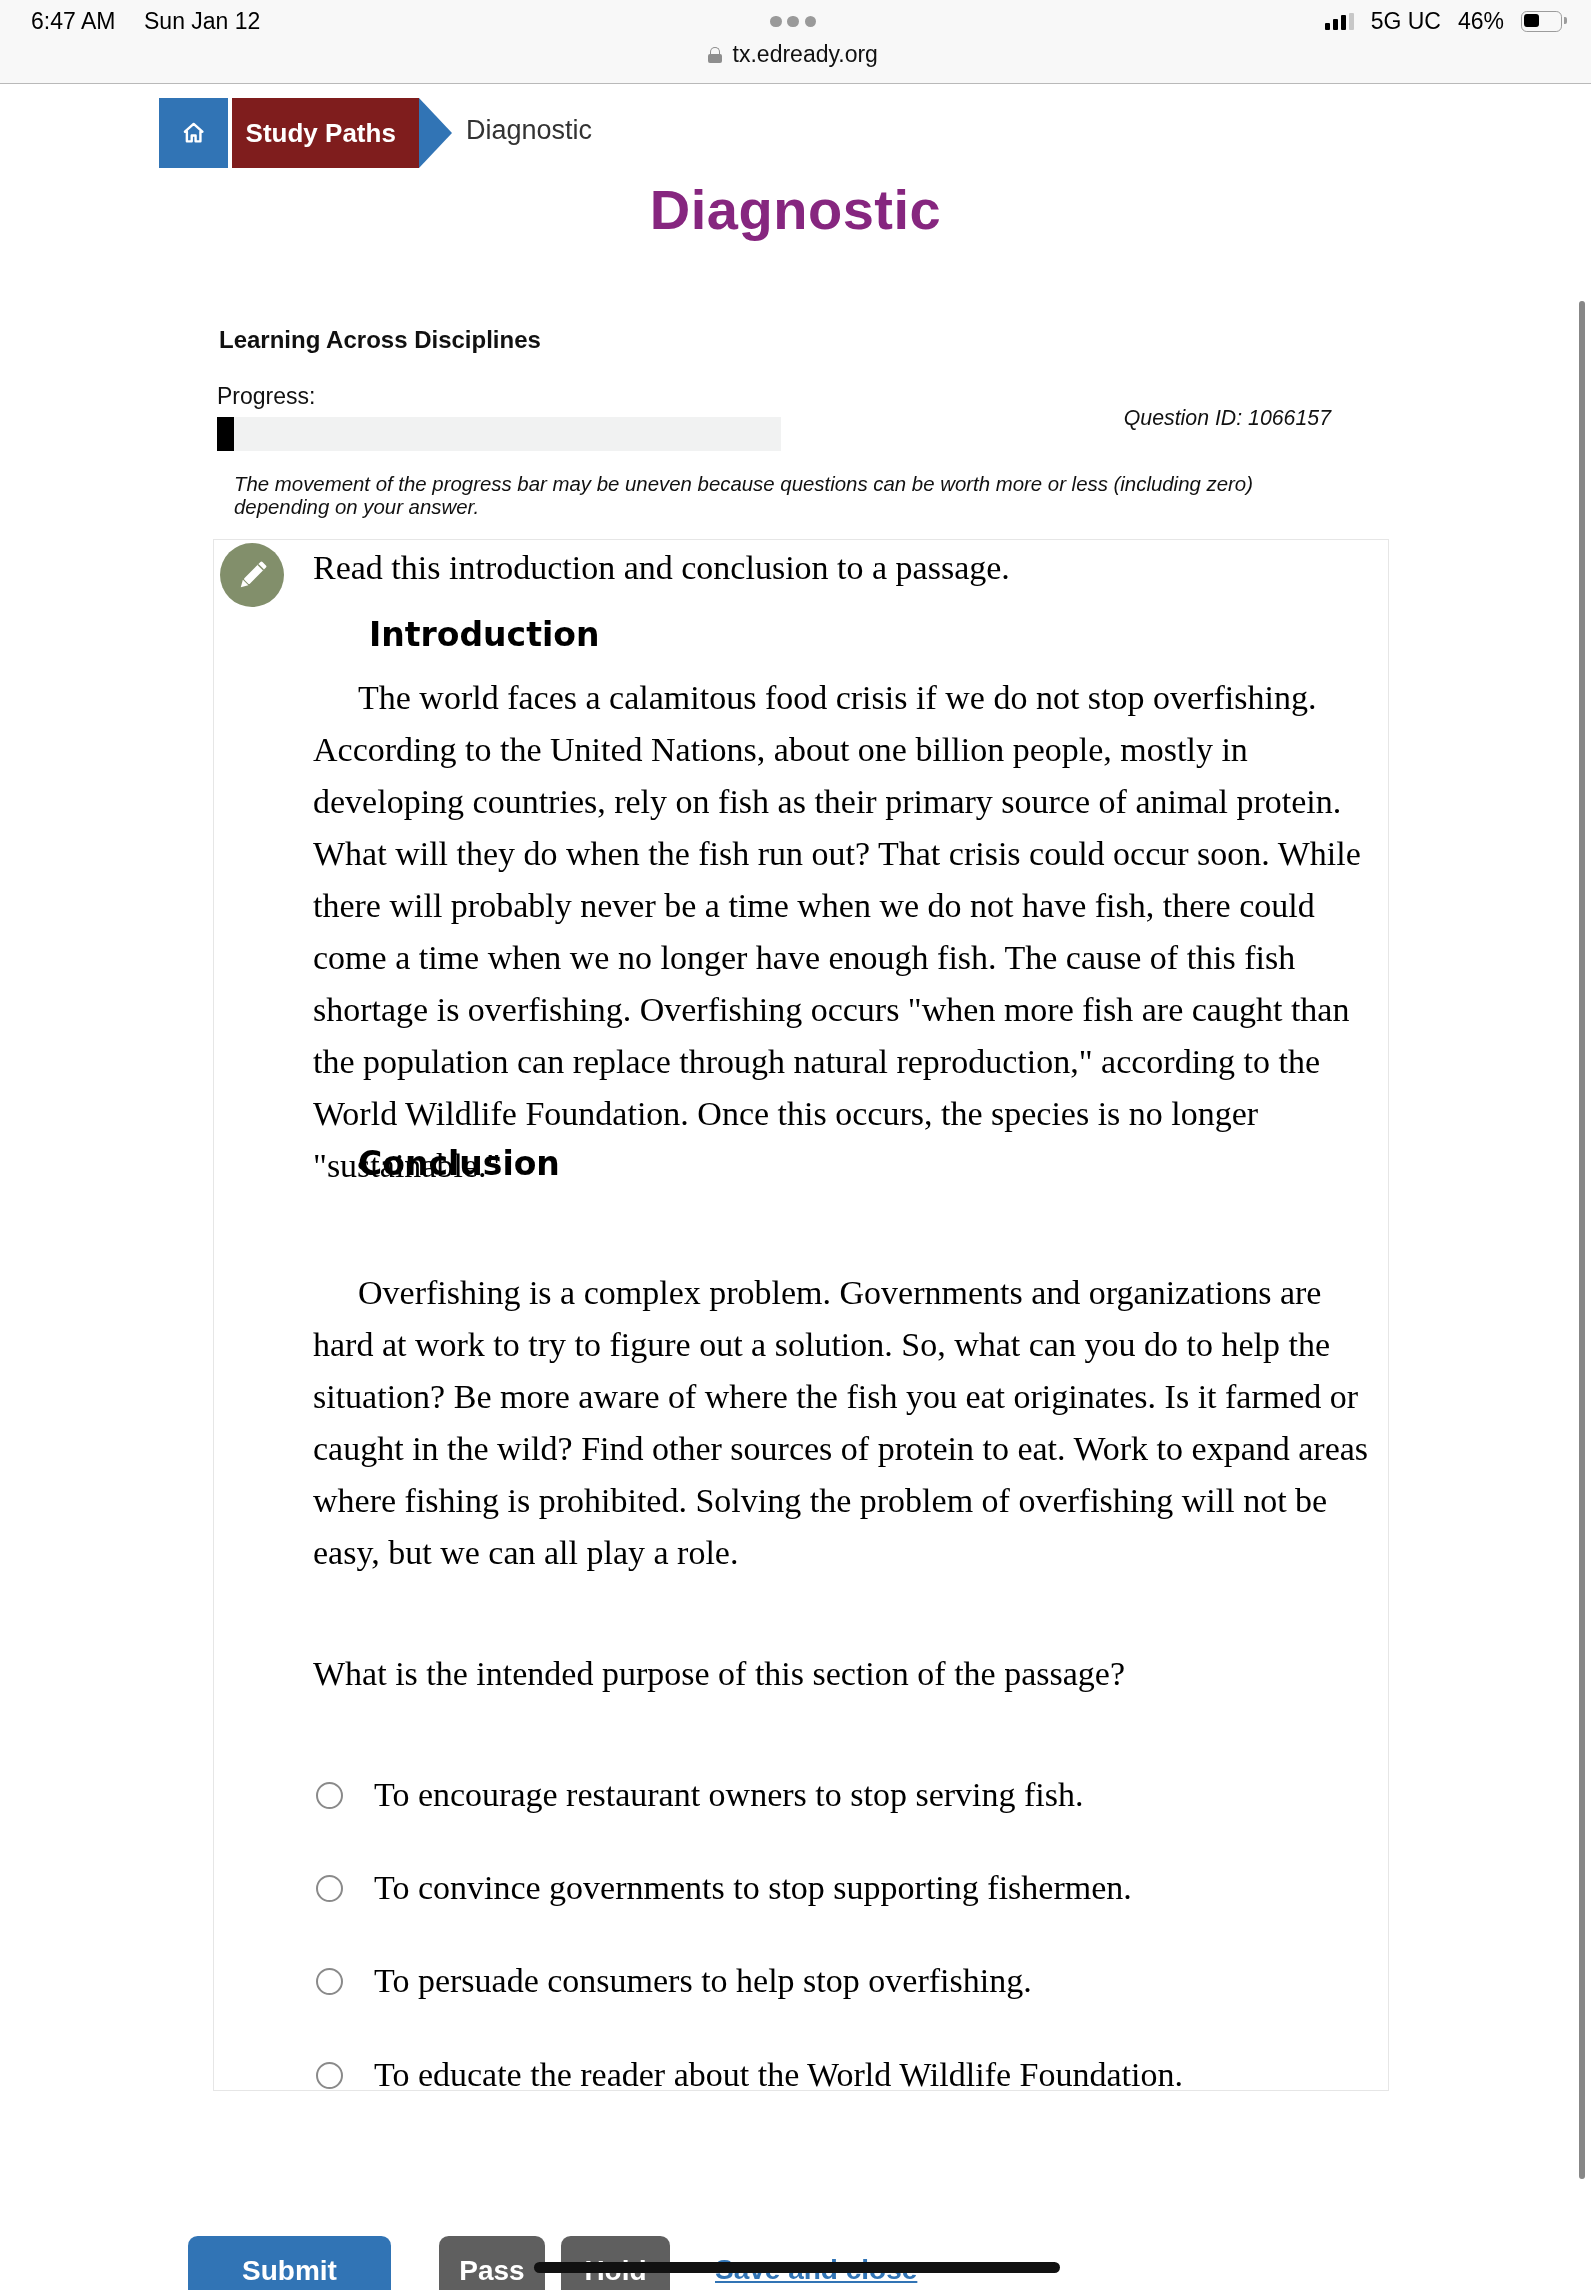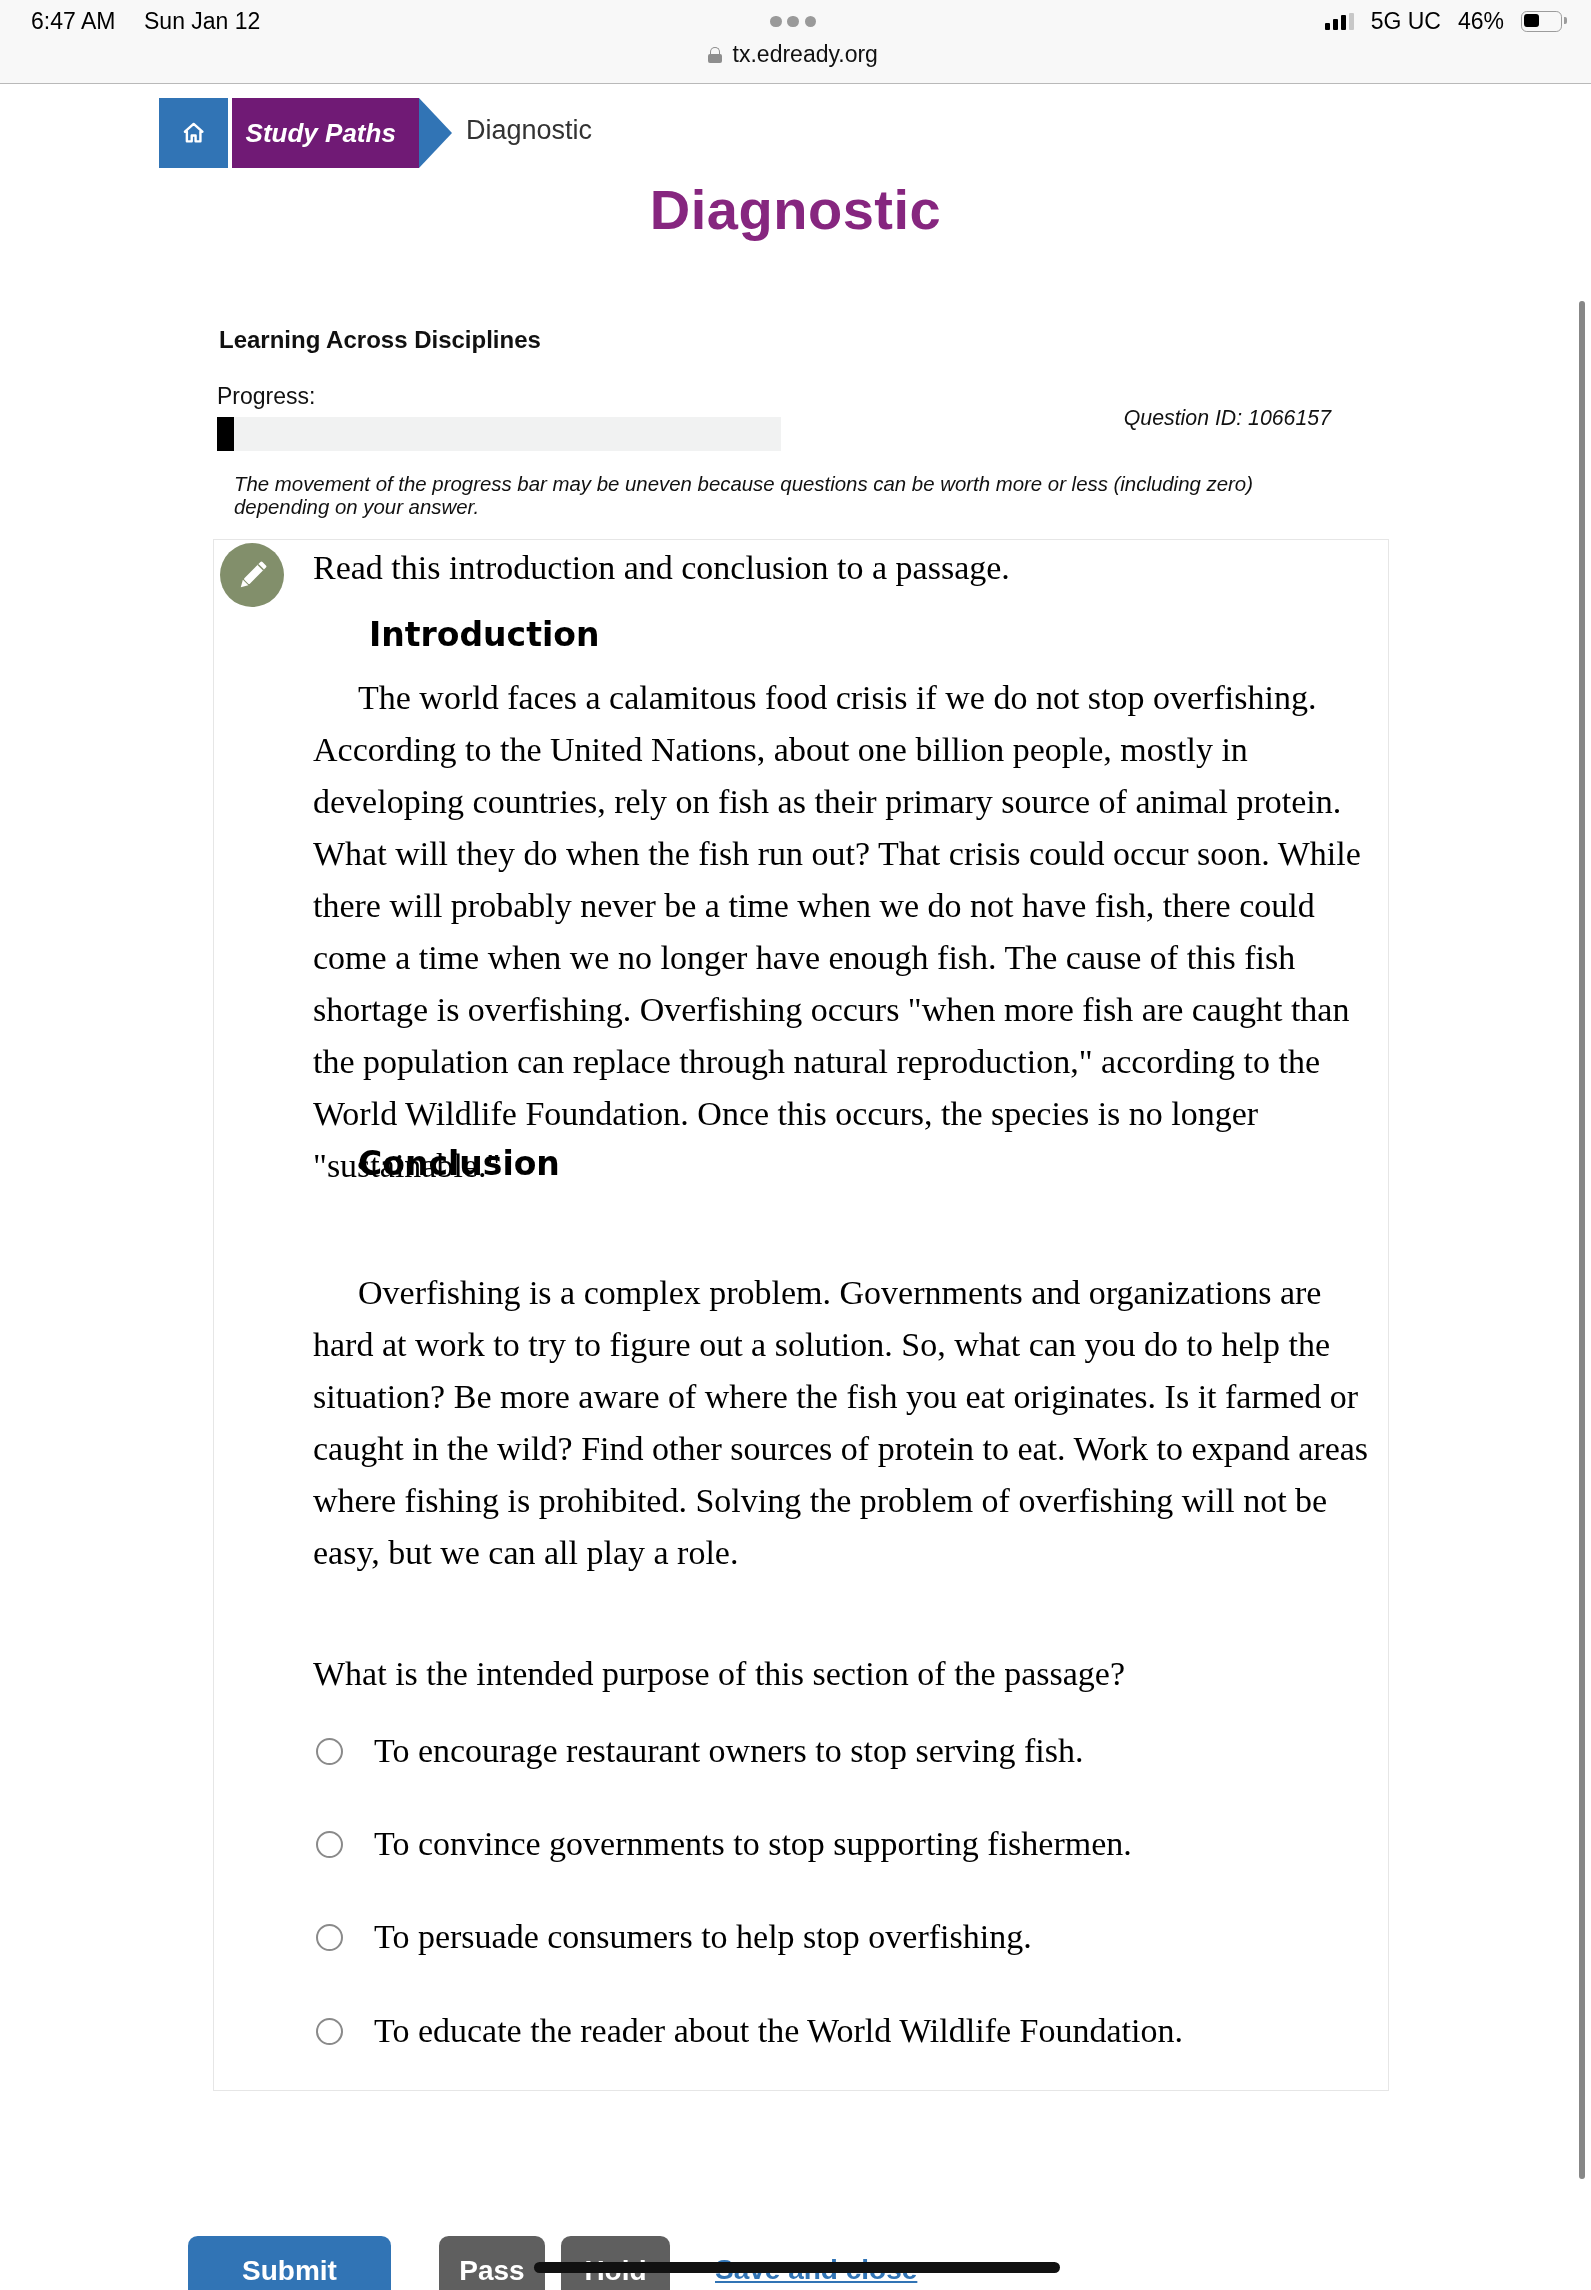--- a/index.html
+++ b/index.html
@@ -23,21 +23,21 @@
   .sb-right { right:29px; top:7.8px; display:flex; align-items:center; gap:17px; font-size:23px; }
   .signal { display:flex; align-items:flex-end; gap:2.9px; height:17.5px; }
   .signal i { display:block; width:4.9px; background:#000; border-radius:1px; }
   .signal i.off { background:#c8c8c8; }
   .battery { width:41px; height:21.3px; border:1.9px solid #9c9c9c; border-radius:5.8px; box-sizing:border-box; position:relative; }
   .battery::before { content:""; position:absolute; left:1.9px; top:1.9px; width:15.5px; height:13.6px; background:#000; border-radius:2.9px; }
   .battery::after { content:""; position:absolute; right:-5.8px; top:5.8px; width:2.9px; height:6.8px; background:#9c9c9c; border-radius:0 1.9px 1.9px 0; }
 
   
   .crumb-home { left:159px; top:98px; width:69px; height:70px; background:#3174b5; display:flex; align-items:center; justify-content:center; }
-  .crumb-study { left:232px; top:98px; width:187px; height:70px; background:#701a75; color:#fff; font-weight:bold; font-size:26px; display:flex; align-items:center; padding-left:13.6px; box-sizing:border-box;font-style:italic; }
+  .crumb-study { left:232px; top:98px; width:187px; height:70px; background:#7f1d1d; color:#fff; font-weight:bold; font-size:26px; display:flex; align-items:center; padding-left:13.6px; box-sizing:border-box; }
   .crumb-arrow { left:419px; top:98px; width:0; height:0; border-top:35px solid transparent; border-bottom:35px solid transparent; border-left:33px solid #3174b5; }
   .crumb-current { left:466px; top:115px; font-size:27px; color:#333; }
 
   .page-title { left:0; width:1591px; top:177px; text-align:center; font-size:56px; font-weight:bold; color:#86267f; letter-spacing:0.5px; }
   .section-title { left:219px; top:326px; font-size:24px; font-weight:bold; color:#111; }
   .progress-label { left:217px; top:383px; font-size:23px; color:#111; }
   .progress-track { left:217px; top:417px; width:564px; height:34px; background:#f1f2f2; }
   .progress-fill { position:absolute; left:0; top:0; height:100%; background:#000; }
   .question-id { right:260px; top:406px; font-size:21.3px; font-style:italic; color:#111;margin-left:8px; }
   .note { left:234px; top:473px; width:1097px; font-size:20.4px; font-style:italic; color:#111; line-height:23px; }
@@ -46,21 +46,21 @@
   .card { left:213px; top:539px; width:1176px; height:1552px; border:1px solid #e6e6e6; box-sizing:border-box; background:#fff; }
   .pencil { left:220px; top:543px; width:64px; height:64px; border-radius:50%; background:#828f6b; display:flex; align-items:center; justify-content:center; }
   .serif { font-family:"Liberation Serif", "DejaVu Serif", serif; }
   .prompt { left:313px; top:549px; font-size:34px; }
   .h-intro { left:369px; top:615px; font-size:33px; font-weight:bold; font-family:"DejaVu Sans", sans-serif; }
   .h-concl { left:358px; top:1144px; font-size:33px; font-weight:bold; font-family:"DejaVu Sans", sans-serif; }
   .para { left:313px; width:1072px; font-size:34px; line-height:52px; text-indent:45px; }
   .para-intro { top:672px; }
   .para-concl { top:1267px; }
   .question { left:313px; top:1655px; font-size:34px; }
-  .option { left:316px; display:flex; align-items:center; cursor:pointer; }
+  .option { left:316px; display:flex; align-items:center; cursor:pointer;margin-top:44px; }
   .radio { width:27px; height:27px; border:2.9px solid #8a8a8a; border-radius:50%; box-sizing:border-box; background:#fff; }
   .option-label { margin-left:31px; font-size:34px; }
   .opt0 { top:1732px; } .opt1 { top:1825px; } .opt2 { top:1918px; } .opt3 { top:2012px; }
 
   
   .btn { top:2236px; height:68px; border-radius:9.7px 9.7px 0 0; color:#fff; font-weight:bold; font-size:28px; display:flex; align-items:flex-start; justify-content:center; padding-top:19.4px; box-sizing:border-box; cursor:pointer; }
   .btn-submit { left:188px; width:203px; background:#3174b5; }
   .btn-pass { left:439px; width:106px; background:#5f5f5f; }
   .btn-hold { left:561px; width:109px; background:#5f5f5f; }
   .link-save { left:715px; top:2254px; font-size:28px; font-weight:bold; color:#3174b5; text-decoration:underline; cursor:pointer; }

